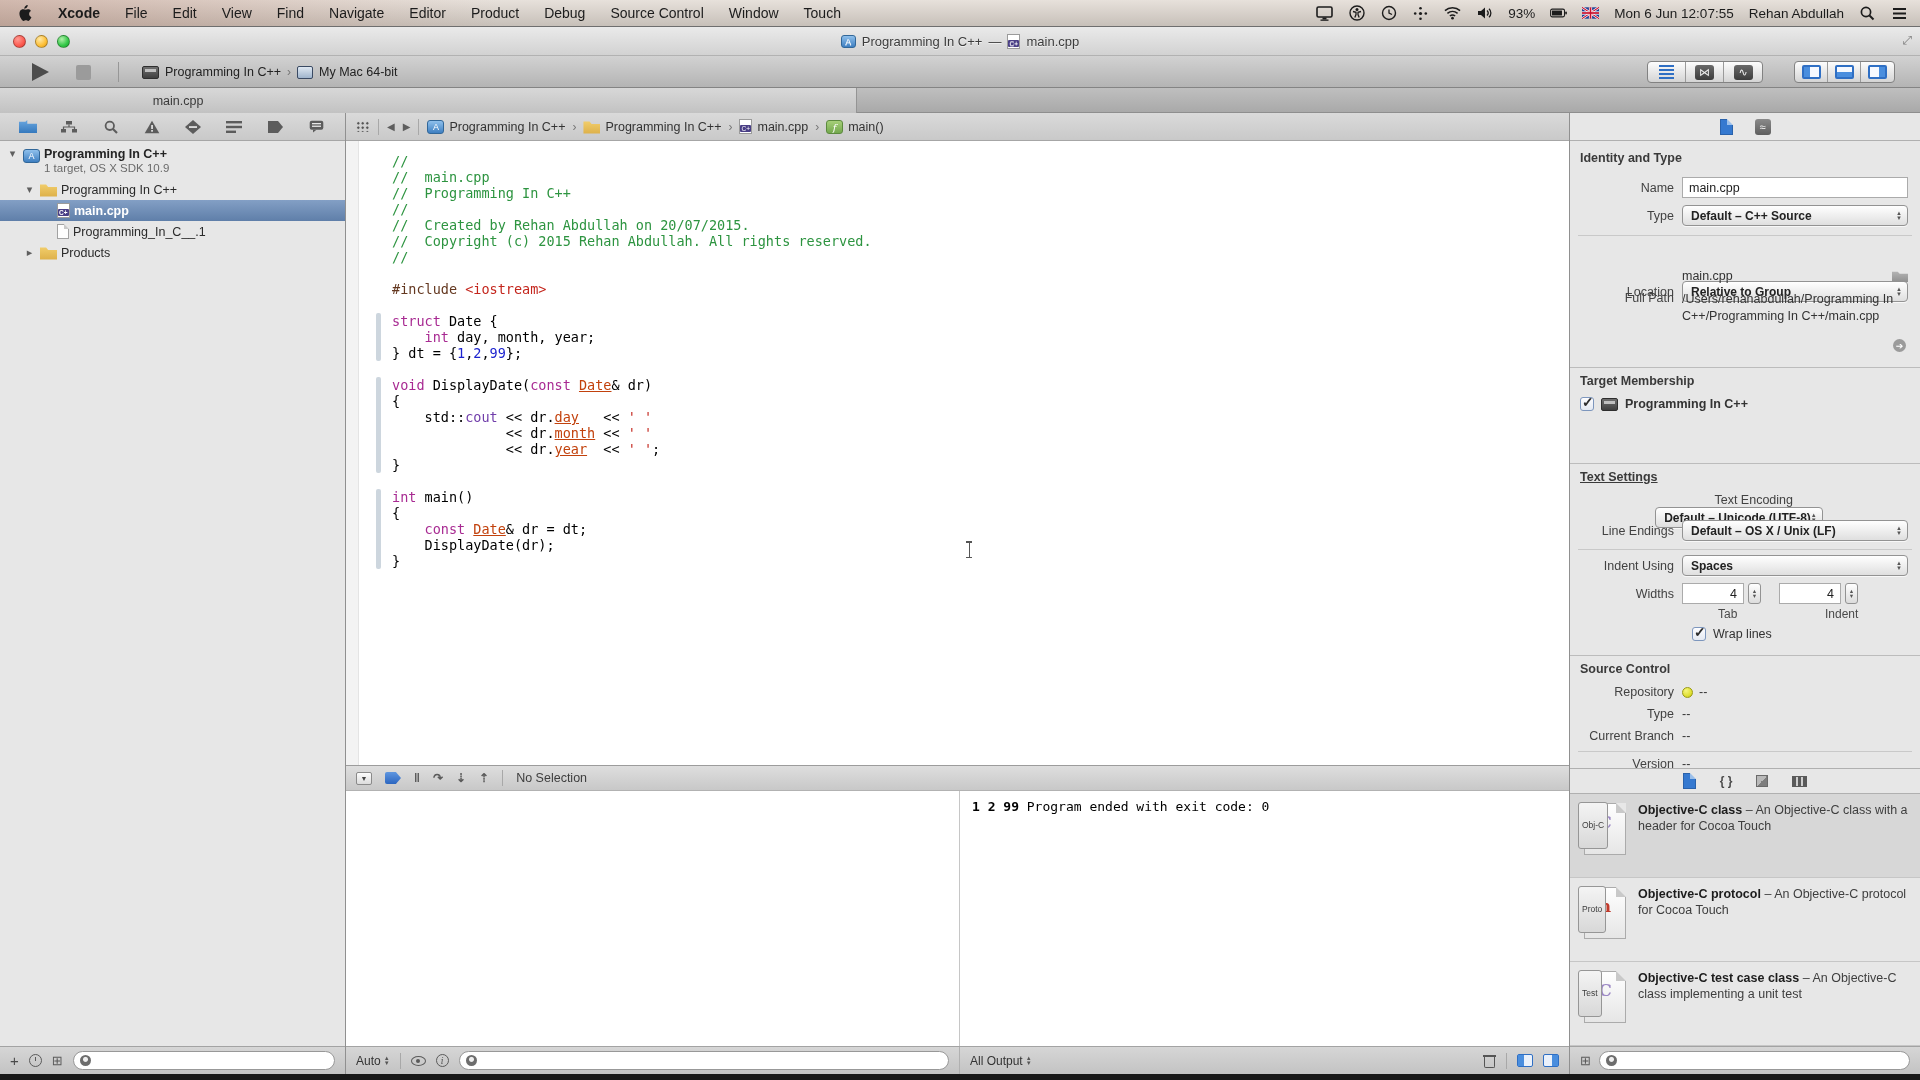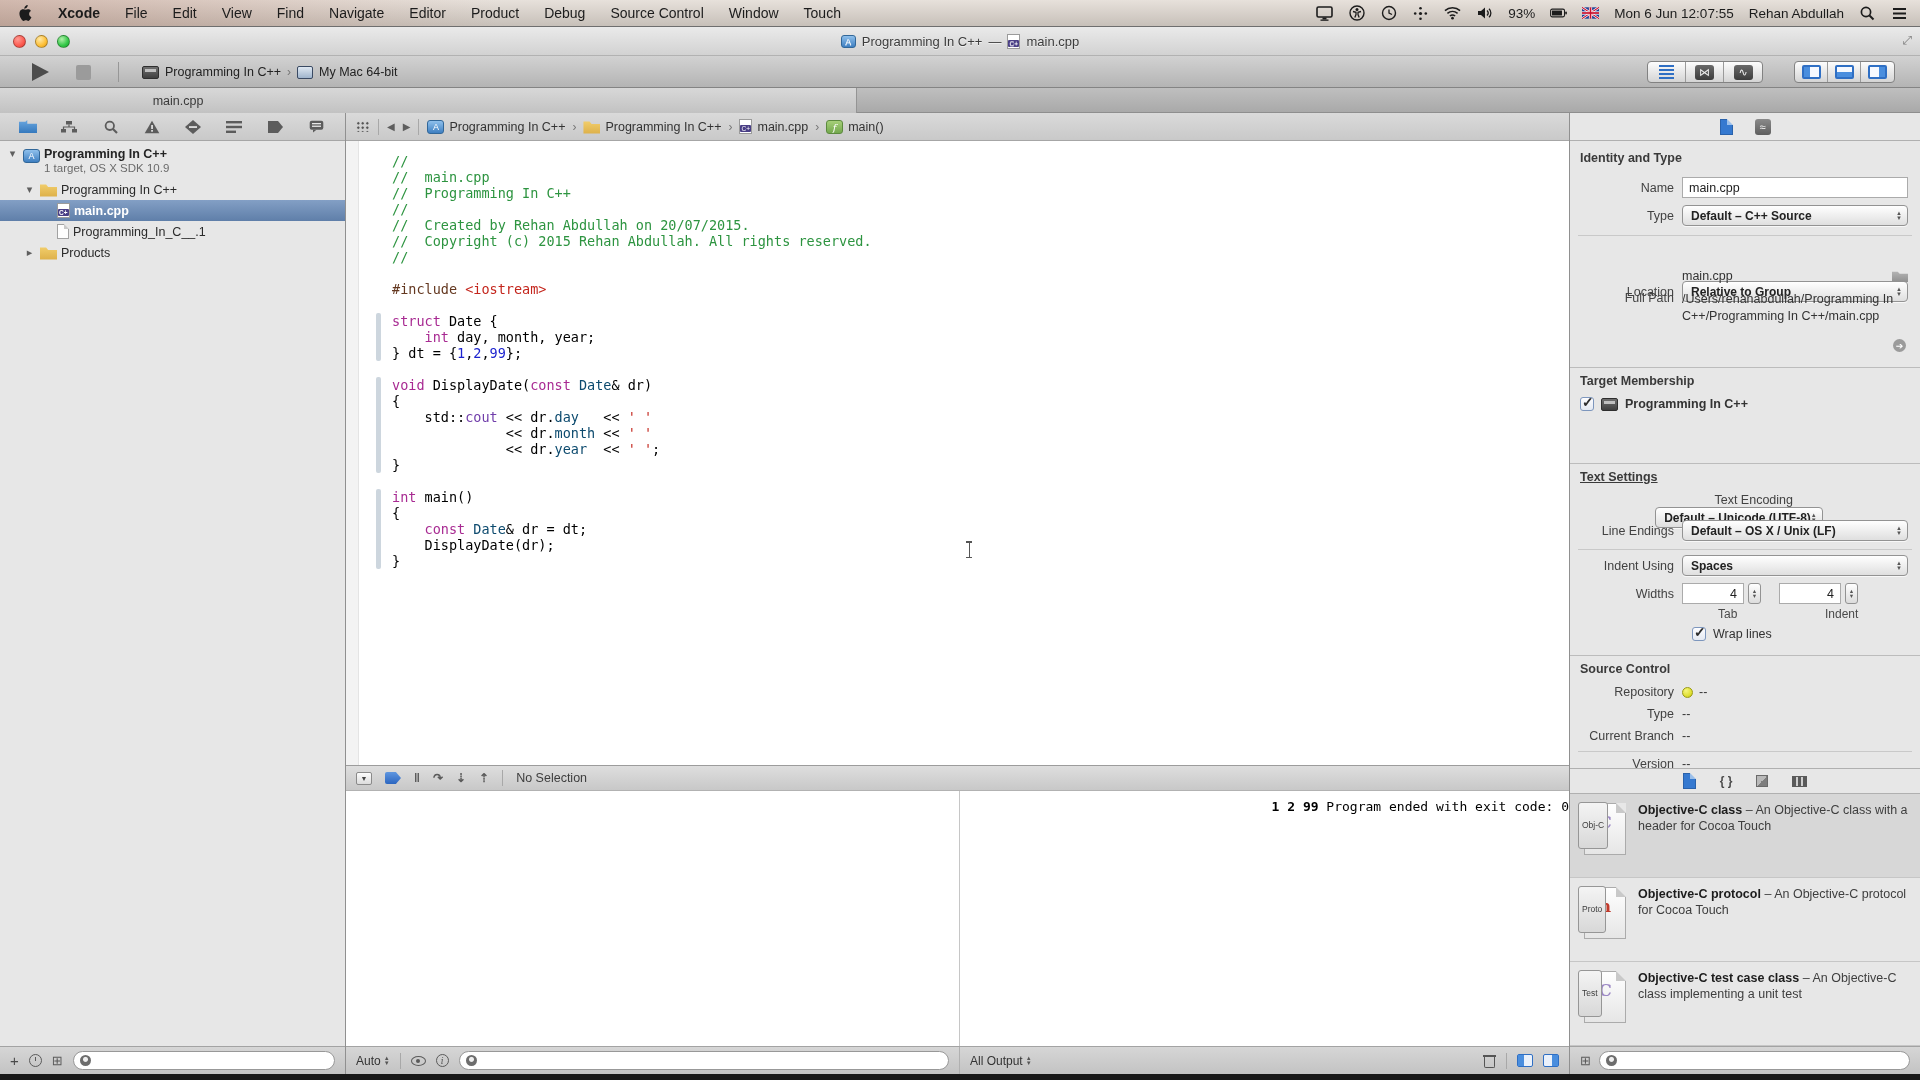--- a/index.html
+++ b/index.html
@@ -118,36 +118,36 @@
   .crumb { display:flex; align-items:center; gap:5px; }
 
   .editor { height:624px; position:relative; background:#fff; overflow:hidden; }
   .ribbon { position:absolute; left:0; top:0; bottom:0; width:13px; background:#f3f3f3; border-right:1px solid #e4e4e4; }
   .chmark { position:absolute; left:30px; width:5px; background:#cdd6de; border-radius:2px; }
   .code { position:absolute; left:46px; top:12px; font-family:"DejaVu Sans Mono", monospace; font-size:13.5px; line-height:16px; white-space:pre; color:#000; }
   .code .cm { color:#2d9440; }
   .code .pp { color:#643820; }
   .code .str { color:#c4261d; }
   .code .kw { color:#a82a92; }
-  .code .ty { color:#0c4a6e; }
+  .code .ty { color:#c2410c;text-decoration:underline; }
   .code .num { color:#1c23cf; }
   .code .sym { color:#703daa; }
   .code .pl { color:#000; }
   .ibeam { position:absolute; left:618px; top:400px; width:10px; height:17px; }
   .ibeam::before, .ibeam::after { content:""; position:absolute; left:2px; right:2px; height:1.5px; background:#555; }
   .ibeam::before { top:0; } .ibeam::after { bottom:0; }
   .ibeam i { position:absolute; left:4.5px; top:0; bottom:0; width:1.5px; background:#555; }
 
   .debugbar { height:26px; background:linear-gradient(#dedede,#c8c8c8); border-top:1px solid #9c9c9c; border-bottom:1px solid #b2b2b2;
     display:flex; align-items:center; gap:13px; padding:0 10px; font-size:12.5px; color:#3e3e3e; }
   .hide-debug { width:16px; height:13px; border:1px solid #8a8a8a; border-radius:2px; background:linear-gradient(#fcfcfc,#dcdcdc);
     display:flex; align-items:center; justify-content:center; font-size:7px; color:#444; }
   .bp-arrow { width:16px; height:12px; background:linear-gradient(#5e96e0,#2c66c0); clip-path:polygon(0 0,68% 0,100% 50%,68% 100%,0 100%); border-radius:2px; }
   .dbg-glyph { color:#5a5a5a; font-size:12px; font-weight:bold; }
-  .debugpanes { flex:1; display:flex; min-height:0;text-align:right; }
+  .debugpanes { flex:1; display:flex; min-height:0; }
   .vars-pane { width:614px; border-right:1px solid #c6c6c6; background:#fff; }
   .console-pane { flex:1; background:#fff; padding:8px 0 0 12px; font-family:"DejaVu Sans Mono", monospace; font-size:13px; color:#000; }
   .console-pane b { font-weight:bold; }
   .debugbottom { height:28px; background:linear-gradient(#d6d6d6,#c3c3c3); border-top:1px solid #a3a3a3; display:flex; }
   .db-left { width:614px; display:flex; align-items:center; gap:10px; padding:0 10px; border-right:1px solid #b0b0b0; }
   .db-right { flex:1; display:flex; align-items:center; gap:10px; padding:0 10px; }
   .popmini { display:flex; align-items:center; gap:3px; font-size:12px; color:#333; }
   .updn { display:inline-flex; flex-direction:column; line-height:4.5px; font-size:6px; color:#555; }
   .eye-ico { width:15px; height:10px; border:1.5px solid #5a5a5a; border-radius:50%; position:relative; }
   .eye-ico::after { content:""; position:absolute; left:4px; top:2px; width:4px; height:4px; border-radius:50%; background:#5a5a5a; }

